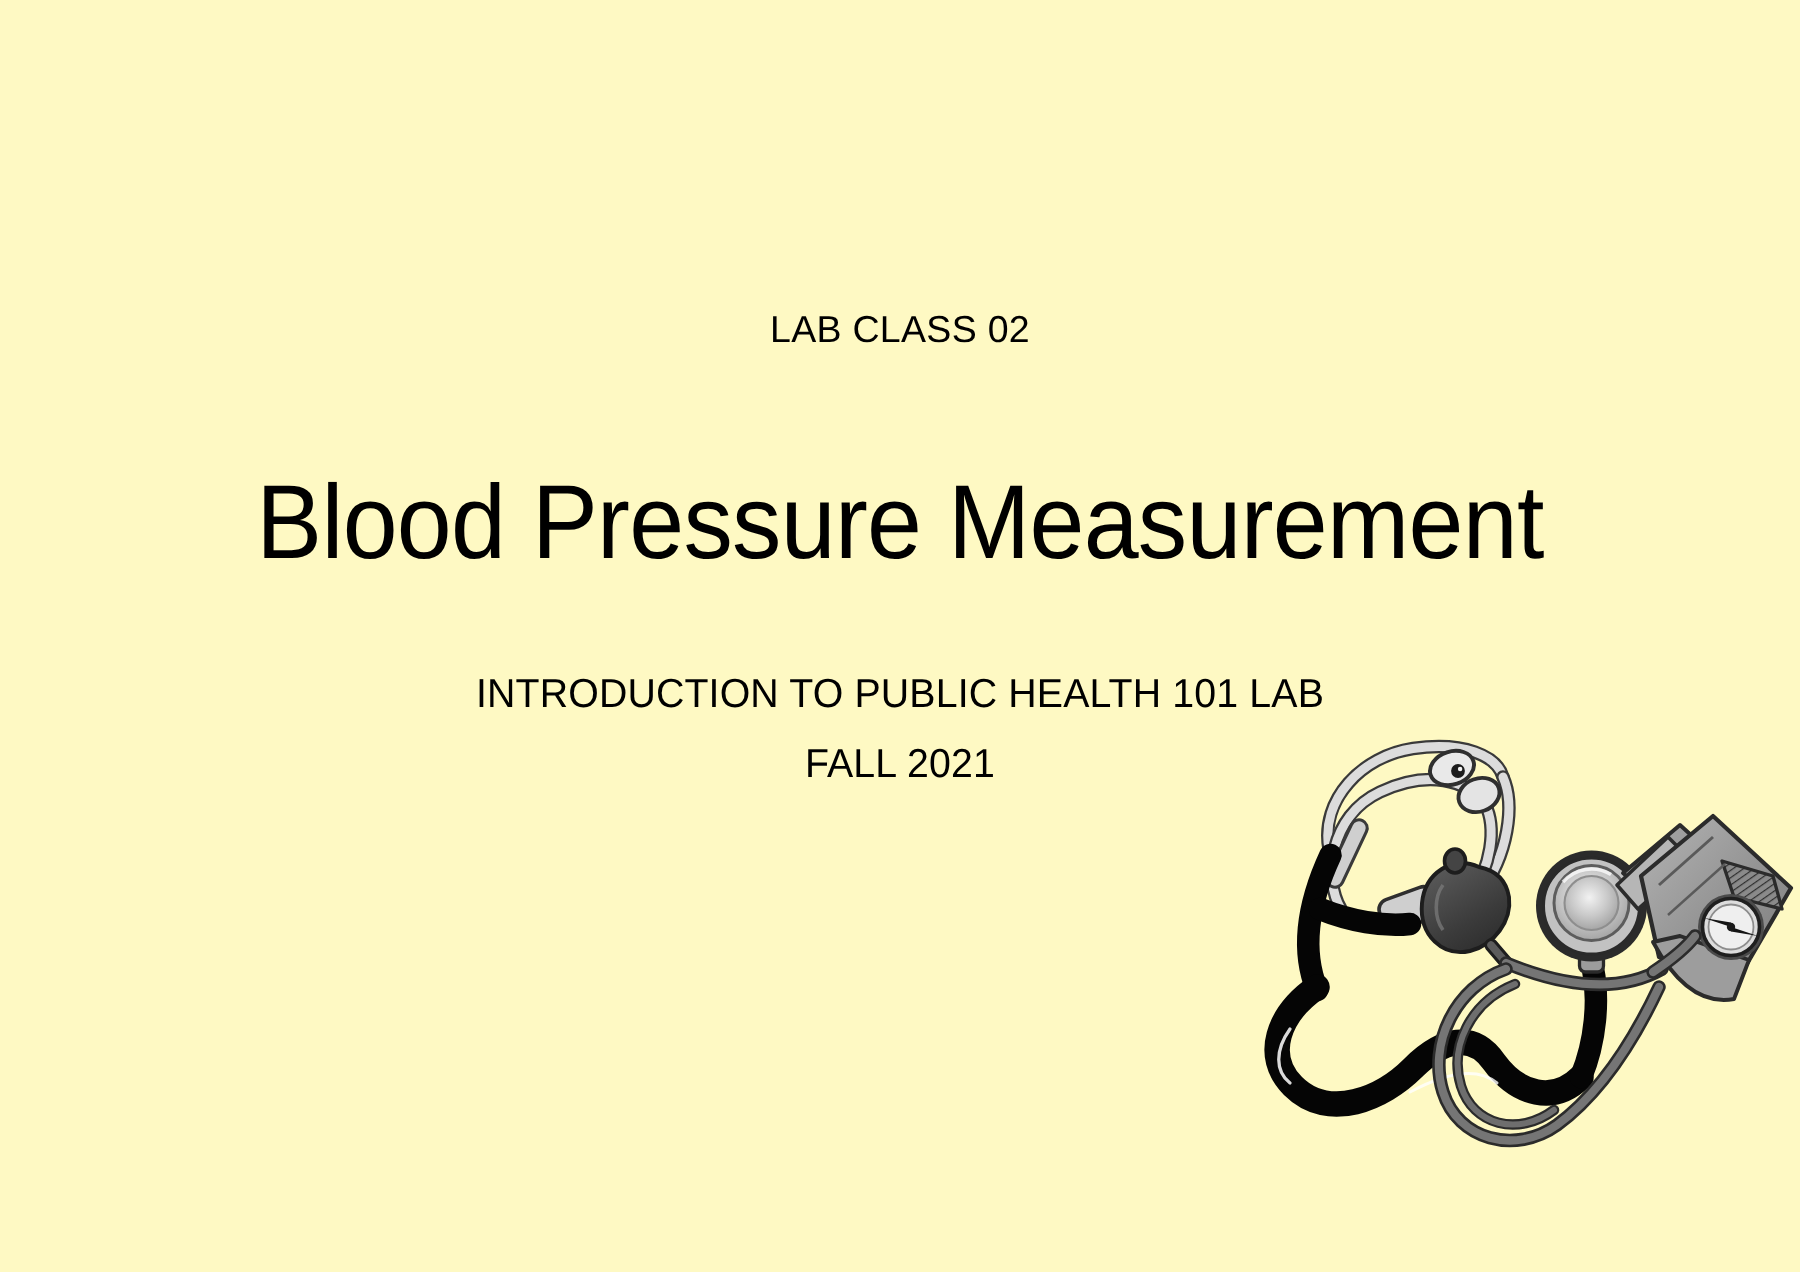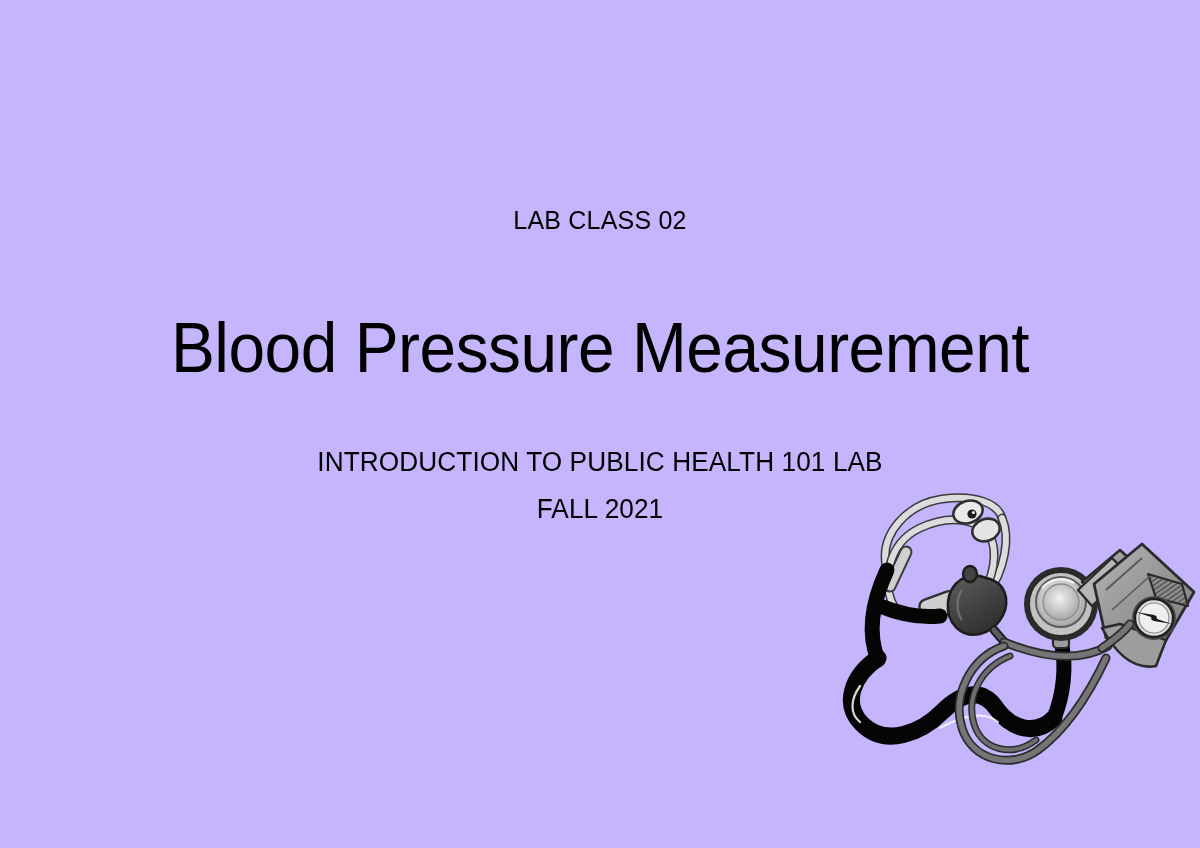--- a/index.html
+++ b/index.html
@@ -8,21 +8,21 @@
     padding: 0;
     background: #ffffff;
   }
   body {
     font-family: "Liberation Sans", sans-serif;
   }
   .slide {
     position: relative;
     width: 1200px;
     height: 848px;
-    background: #c4b5fd;
+    background: #fef9c3;
     overflow: hidden;
   }
 
   .eyebrow {
     position: absolute;
     left: 0;
     top: 206px;
     width: 1200px;
     text-align: center;
     font-family: "Liberation Sans", sans-serif;

